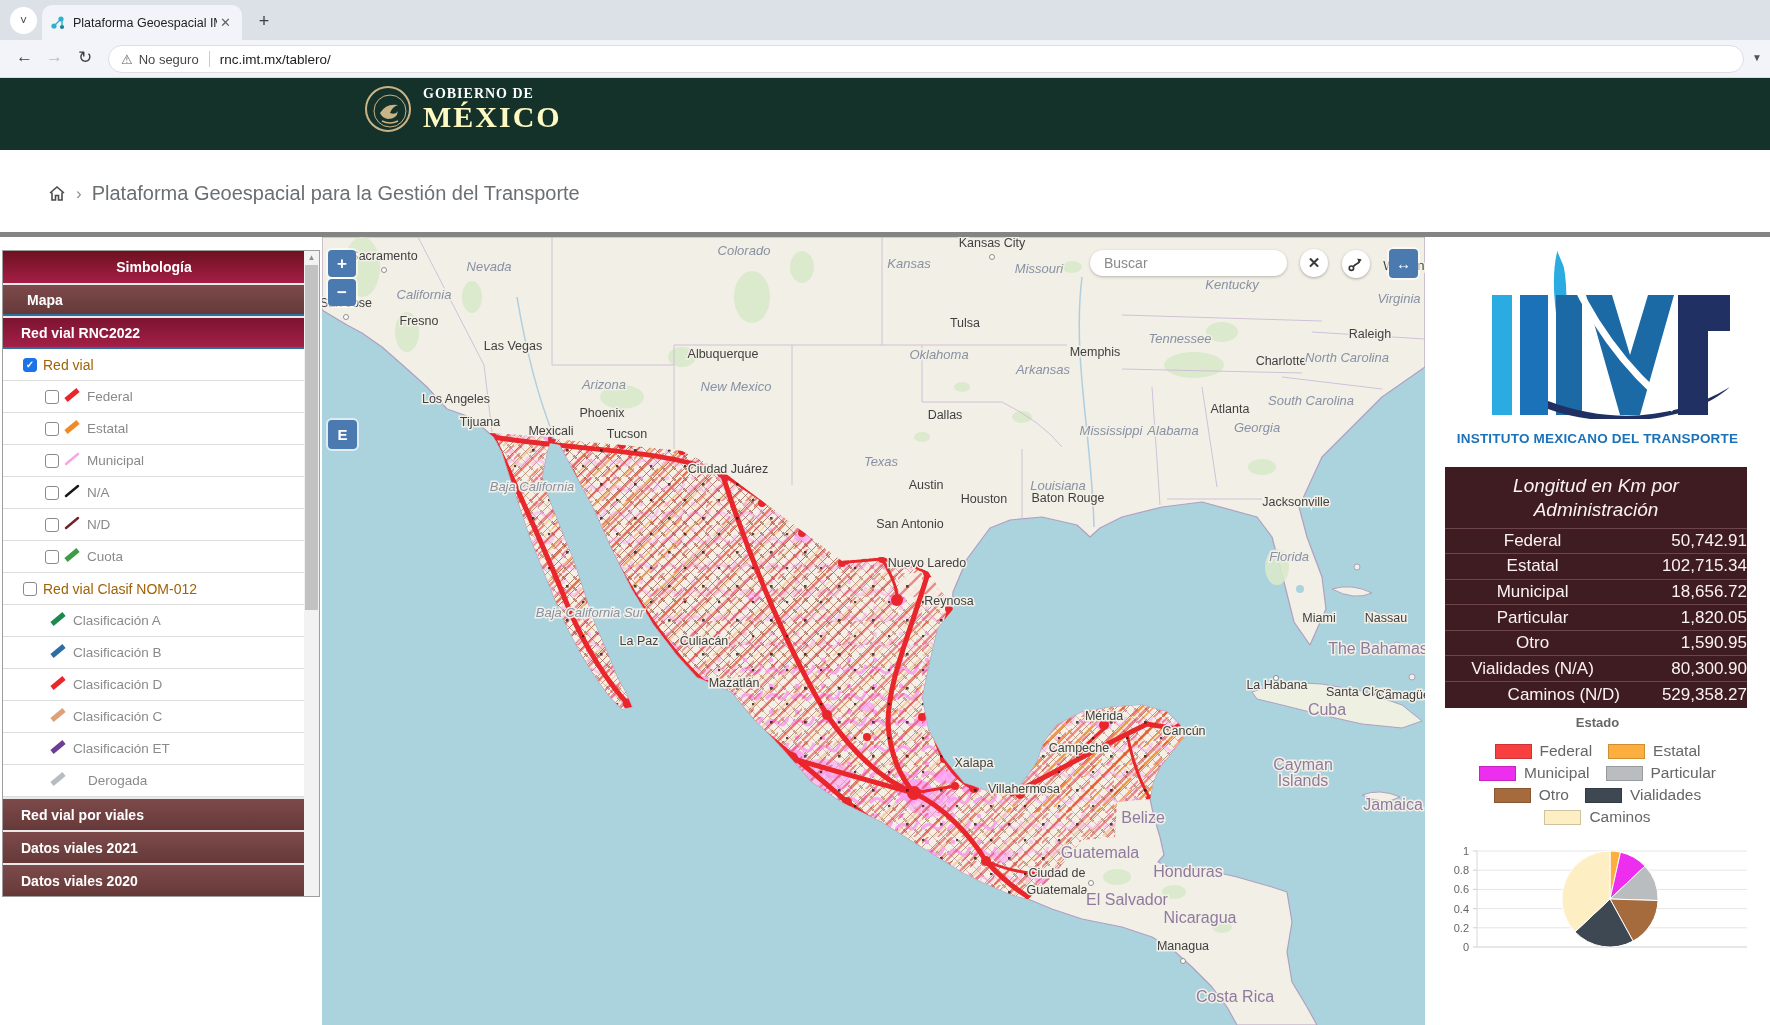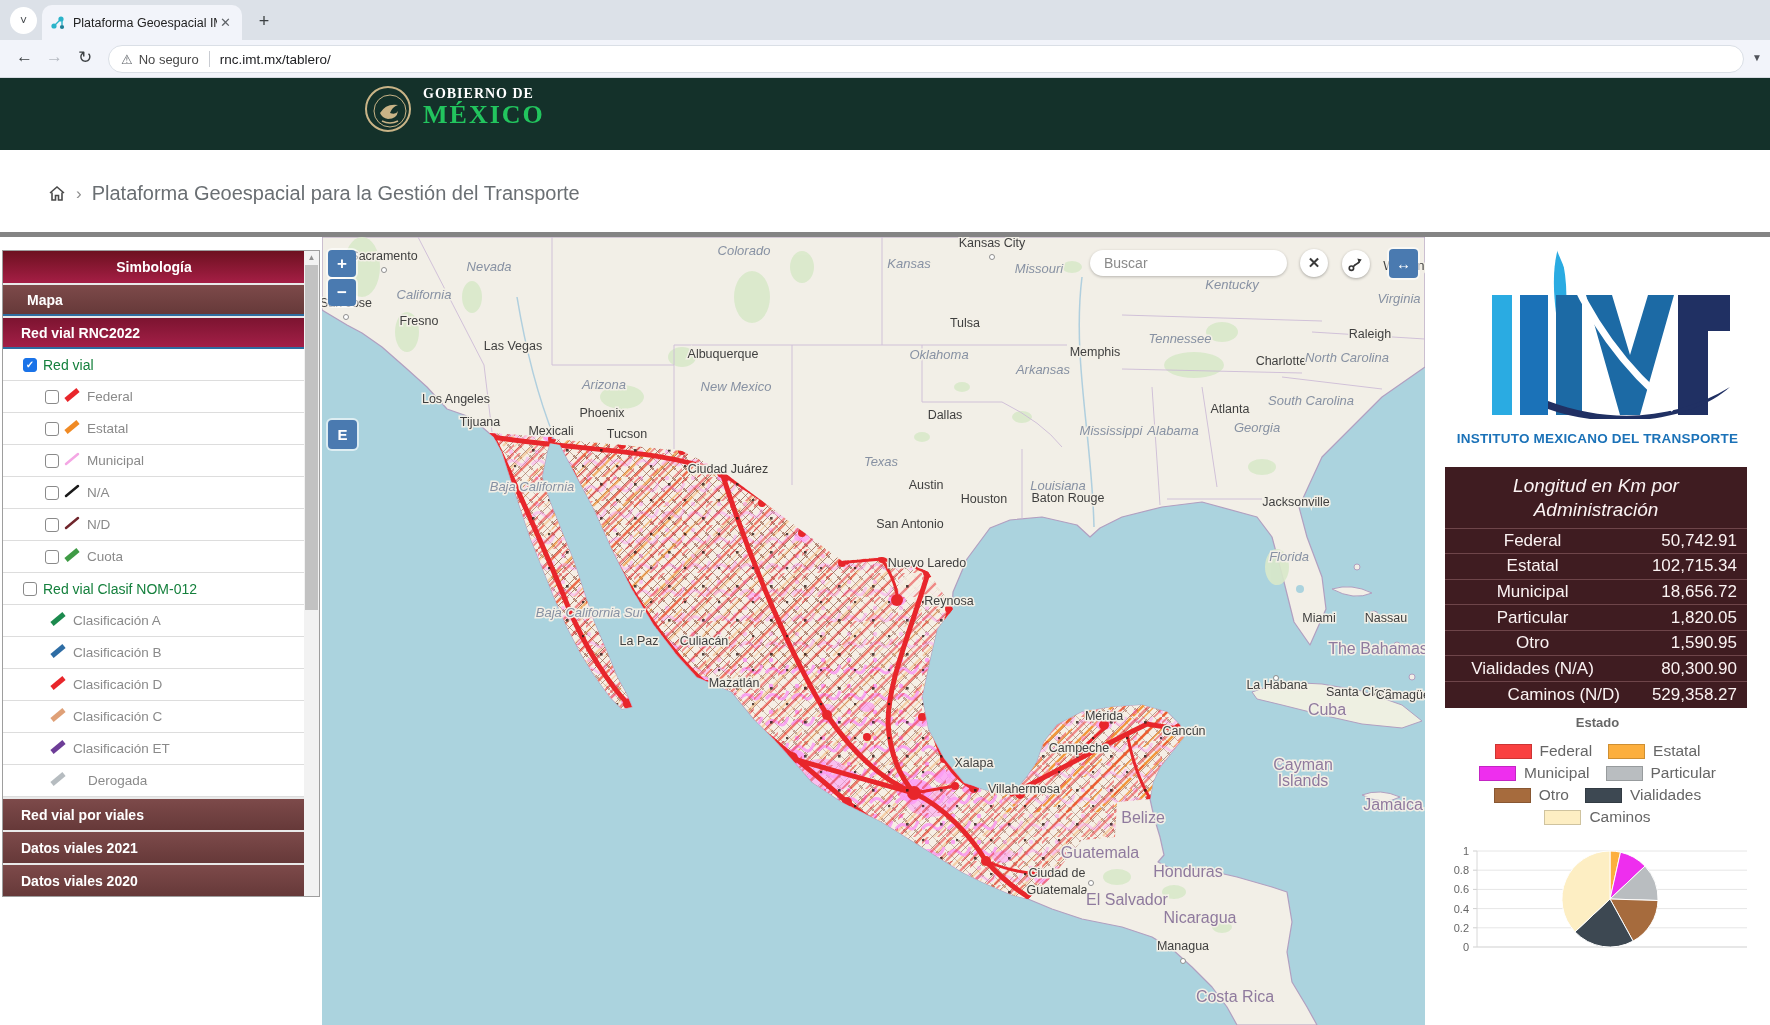--- a/index.html
+++ b/index.html
@@ -25,42 +25,42 @@
   .divider{width:1px;height:16px;background:#c9ccd2;margin:0 10px;}
   .url{font-size:13.5px;color:#202124;}
   .ob-caret{position:absolute;right:8px;top:52px;font-size:10px;color:#50535a;}
 
   
   .gov{position:absolute;left:0;top:78px;width:1770px;height:72px;background:#14312a;}
   .gov-logo{position:absolute;left:365px;top:8px;display:flex;align-items:flex-start;}
   .seal{width:46px;height:46px;border-radius:50%;border:2px solid #c9b487;position:relative;margin-right:12px;}
   .seal svg{position:absolute;left:3px;top:3px;}
   .gov-t1{font-family:"Liberation Serif",serif;color:#fff;font-weight:bold;font-size:14px;letter-spacing:1px;}
-  .gov-t2{font-family:"Liberation Serif",serif;color:#22c55e;font-weight:bold;font-size:26px;letter-spacing:2px;line-height:1;}
+  .gov-t2{font-family:"Liberation Serif",serif;color:#fef9c3;font-weight:bold;font-size:30px;letter-spacing:2px;line-height:1;}
 
   
   .crumbbar{position:absolute;left:0;top:150px;width:1770px;height:87px;background:#fff;border-bottom:5px solid #848484;}
   .crumb{position:absolute;left:48px;top:32px;display:flex;align-items:center;gap:10px;}
   .crumb .sep{color:#8d8d8d;font-size:17px;}
   .crumb .bc-title{color:#6a6f73;font-size:20px;}
 
   
   .sidebar{position:absolute;left:2px;top:250px;width:318px;height:647px;background:#fff;
     border:1px solid #9e9e9e;overflow:hidden;}
   .sb-inner{position:absolute;left:0;top:0;width:302px;}
   .sb-title{height:32px;background:linear-gradient(#6d1120,#a51e45);color:#fff;font-weight:bold;font-size:14px;
     display:flex;align-items:center;justify-content:center;}
   .sb-section{height:33px;background:linear-gradient(#7d4a4a,#663939);color:#fff;font-weight:bold;font-size:14px;
     display:flex;align-items:center;padding-left:18px;border-top:2px solid #e9e9e9;}
   .sb-section.primary{background:linear-gradient(#7c1430,#a31f47);border-bottom:2px solid #2e6da0;}
   .sb-section.mapa{border-bottom:2px solid #2e6da0;padding-left:24px;}
   .sb-section.partial{height:18px;}
   .sb-row{height:32px;display:flex;align-items:center;border-bottom:1px solid #ddd;background:#fff;}
   .sb-row .lbl{font-size:13.5px;color:#8a8a8a;margin-left:6px;}
-  .sb-row.parent .lbl{color:#15803d;font-size:14px;}
+  .sb-row.parent .lbl{color:#a16207;font-size:14px;}
   .cb{width:14px;height:14px;border:1.5px solid #8a8a8a;border-radius:3px;background:#fff;flex:none;
     display:flex;align-items:center;justify-content:center;}
   .cb.checked{background:#1a73e8;border-color:#1a73e8;color:#fff;font-size:10px;font-weight:bold;}
   .sb-scroll{position:absolute;right:0;top:0;width:15px;height:701px;background:#f2f2f2;}
   .sb-scroll .arr{position:absolute;left:0;width:15px;height:13px;color:#8f8f8f;font-size:8px;text-align:center;line-height:13px;}
   .sb-thumb{position:absolute;left:1px;top:14px;width:13px;height:345px;background:#c2c2c2;}
 
   
   .map-viewport{position:absolute;left:322px;top:237px;width:1103px;height:788px;background:#abd3de;overflow:hidden;}
   .map-label{paint-order:stroke;stroke:#f2efe6;stroke-width:3px;}
@@ -82,21 +82,21 @@
   
   .rightpanel{position:absolute;left:1425px;top:237px;width:345px;height:788px;background:#fff;}
   .imt-caption{position:absolute;left:0;top:194px;width:345px;text-align:center;color:#1b72b8;
     font-weight:bold;font-size:13.5px;letter-spacing:.2px;}
   .admin-table{position:absolute;left:20px;top:230px;width:302px;background:#3f1c21;color:#fbf3f3;}
   .at-head{font-style:italic;font-size:19px;text-align:center;padding:7px 4px 6px;line-height:1.25;
     border-bottom:1px solid #6e454a;}
   .at-row{display:flex;align-items:center;height:25.6px;border-bottom:1px solid #6e454a;font-size:17px;}
   .at-row:last-child{border-bottom:none;margin-left:44px;}
   .at-lab{width:58%;text-align:center;}
-  .at-val{width:42%;text-align:right;padding-right:10px;}
+  .at-val{width:42%;text-align:right;}
   .estado-title{position:absolute;left:0;top:478px;width:345px;text-align:center;font-weight:bold;
     font-size:13px;color:#666;}
   .legend{position:absolute;left:0;top:505px;width:345px;display:flex;flex-direction:column;gap:4px;}
   .lg-row{display:flex;justify-content:center;gap:16px;}
   .lg-item{display:flex;align-items:center;gap:8px;}
   .lg-sw{width:37px;height:15px;border:1px solid rgba(0,0,0,.18);}
   .lg-item span{font-size:15.5px;color:#666;}
   #estado-chart{position:absolute;left:0;top:603px;}
 </style>
 </head>

